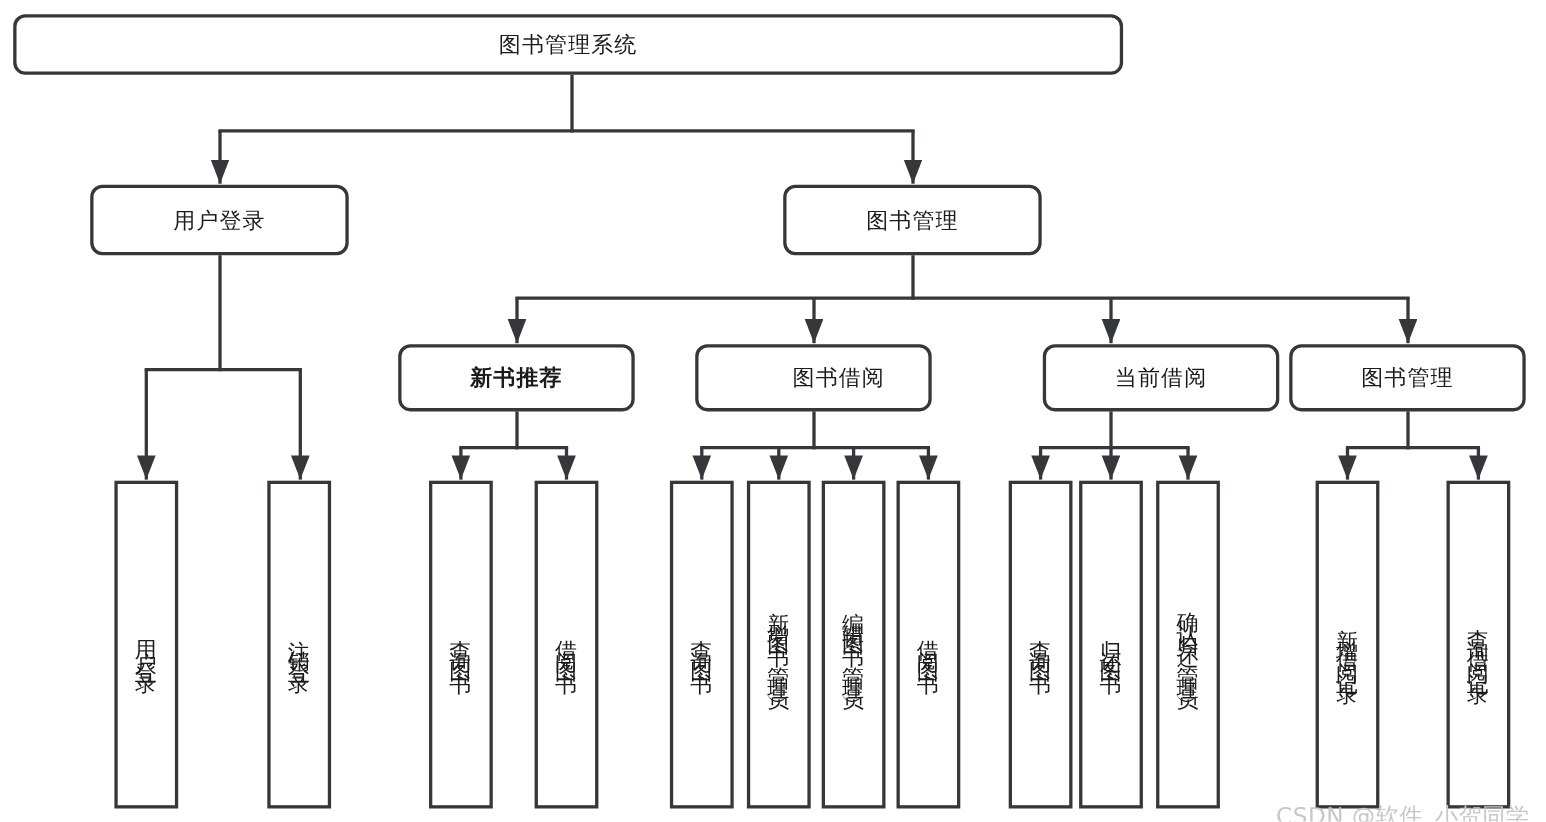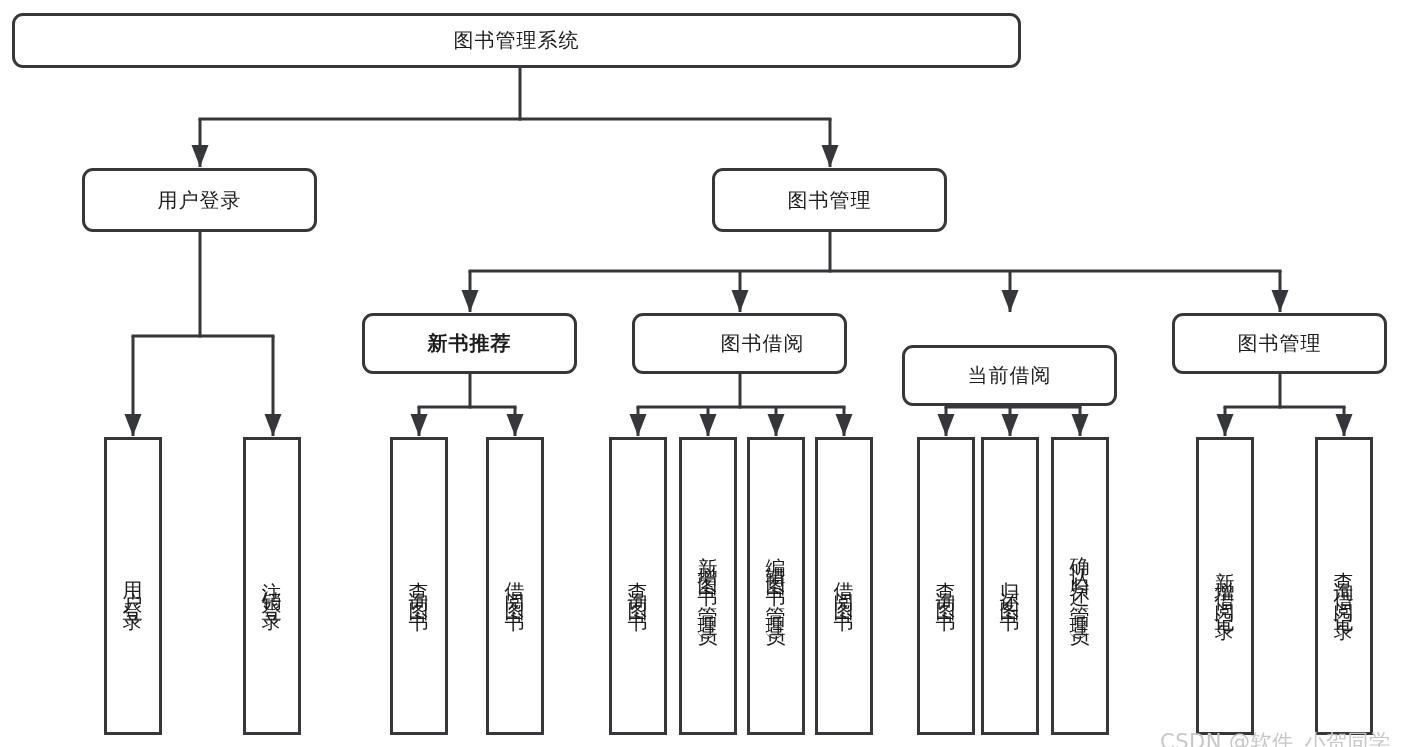--- a/index.html
+++ b/index.html
@@ -14,21 +14,21 @@
     border:3px solid #35373a; display:flex; align-items:center; justify-content:center;
   }
   .h-node { font-size:20px; letter-spacing:1px; white-space:nowrap;border-radius:11px; }
   .root  { left:12px;  top:13px;  width:1009px; height:55px; }
   .l2    { top:168px; width:235px; height:64px; }
   .l2a   { left:82px; }
   .l2b   { left:712px; }
   .l3    { top:313px; width:215px; height:61px; }
   .l3a   { left:362px;font-weight:bold; }
   .l3b   { left:632px;padding-left:46px; }
-  .l3c   { left:902px;margin-top:32px; }
+  .l3c   { left:948px; }
   .l3d   { left:1172px; }
   .leaf  { top:437px; width:58px; height:298px; }
   .vtext {
     writing-mode:vertical-rl; text-orientation:mixed;
     font-size:20px; letter-spacing:10px; line-height:1.3; white-space:nowrap;
   }
   .watermark {
     position:absolute; left:1160px; top:728px; width:243px;
     font-size:21px; color:#c7c7c7; text-align:left; white-space:nowrap;
     letter-spacing:0.5px;

